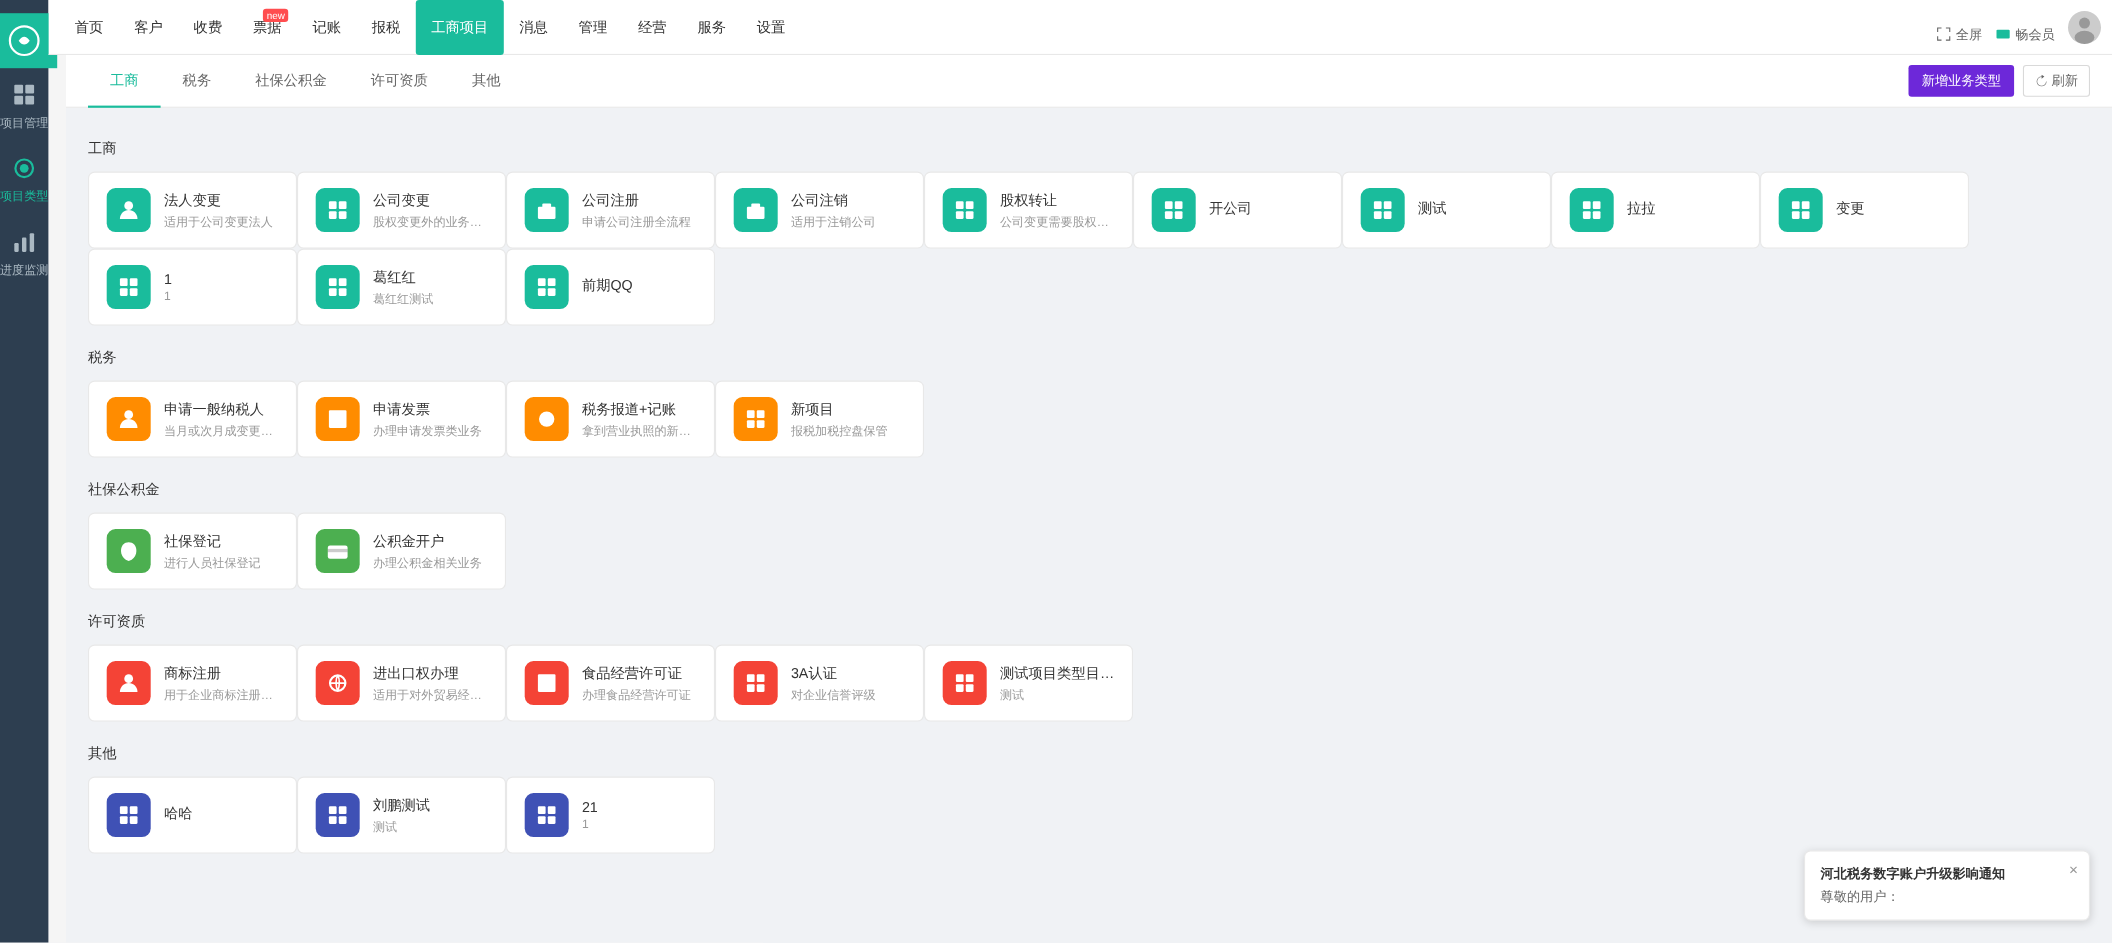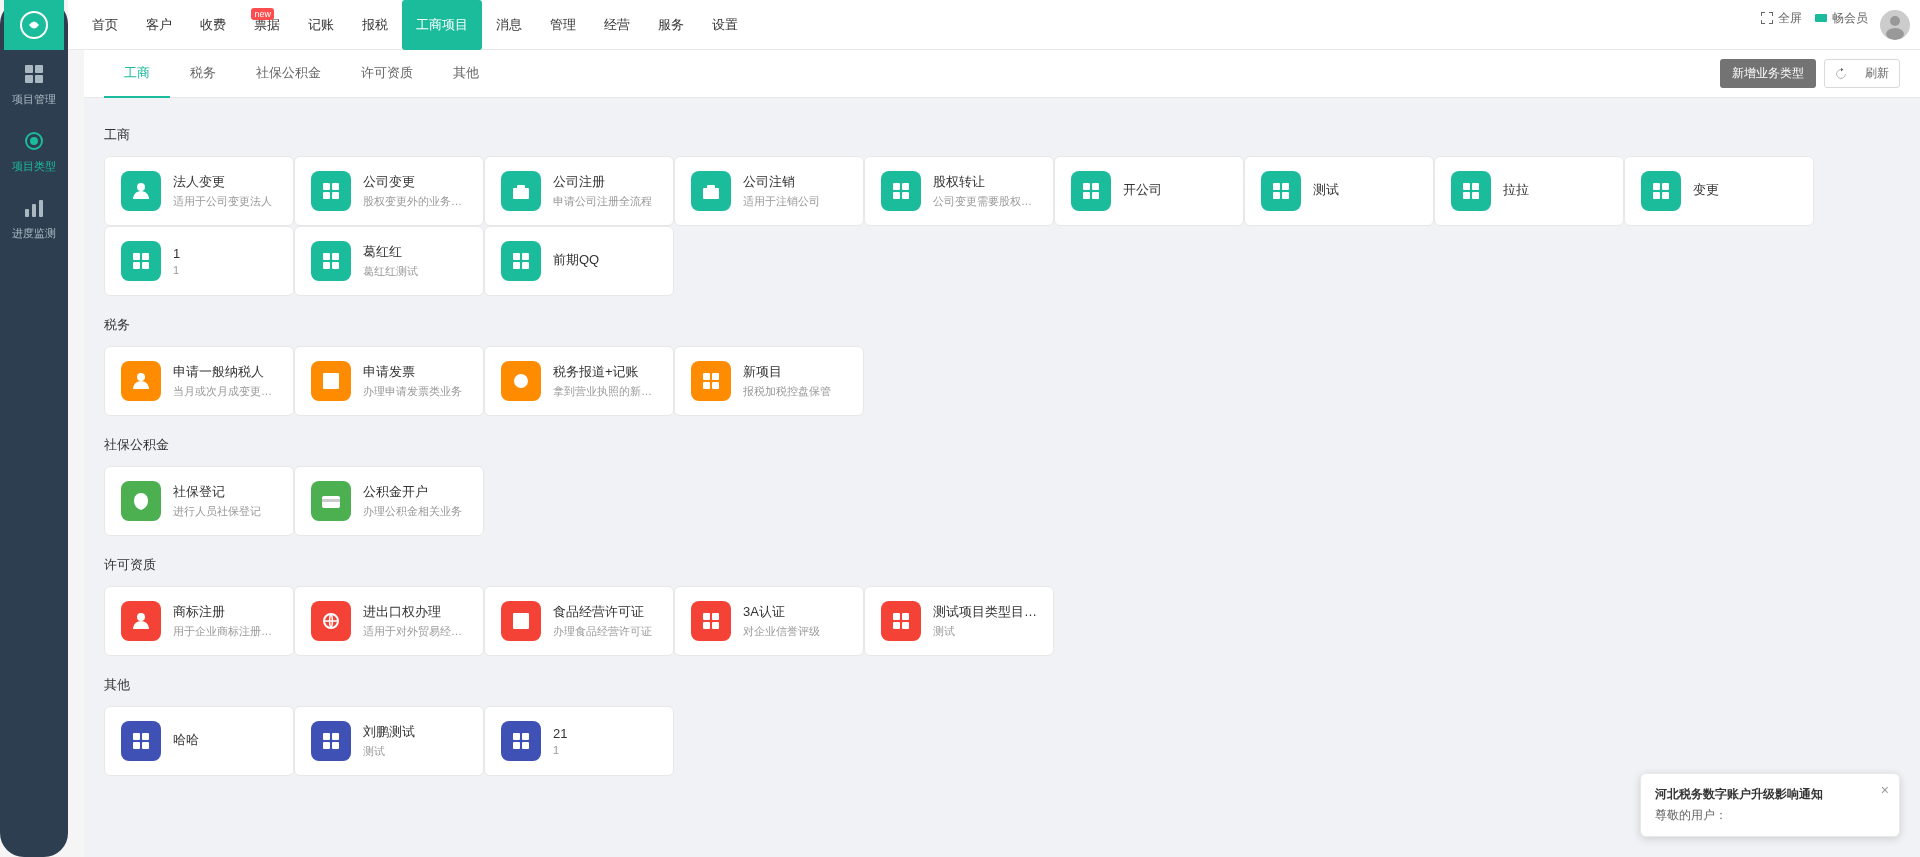--- a/index.html
+++ b/index.html
@@ -1,27 +1,26 @@
 <!DOCTYPE html>
 <html><head>
   <meta charset="utf-8">
   <style>
     * { box-sizing: border-box; margin: 0; padding: 0; }
     body { font-family: "Microsoft YaHei", "PingFang SC", sans-serif; background: #f5f5f5; font-size: 13px; color: #333; display: flex; height: 100vh; overflow: hidden; }
 
     
     .sidebar {
-      width: 68px;
+      width: 44px;
       background: #2d3e50;
       display: flex;
       flex-direction: column;
       align-items: center;
-      padding-top: 0;
+      padding-top: 12px;
       flex-shrink: 0;
-      border-radius: 24px;
     }
     .sidebar-logo {
       width: 60px;
       height: 50px;
       background: #1abc9c;
       display: flex;
       align-items: center;
       justify-content: center;
       color: white;
       font-size: 22px;
@@ -85,31 +84,31 @@
       white-space: nowrap;
     }
     .topnav-item.active {
       background: #1abc9c;
       color: #fff;
       border-radius: 3px;
     }
     .badge-new {
       position: absolute;
       top: 8px;
-      right: 20px;
+      right: 8px;
       background: #ff4d4f;
       color: white;
       font-size: 9px;
       padding: 1px 3px;
       border-radius: 3px;
       line-height: 1.2;
     }
     .topnav-right {
       display: flex;
-      align-items: flex-start;
+      align-items: flex-end;
       gap: 12px;
     }
     .topnav-right-btn {
       display: flex;
       align-items: center;
       gap: 4px;
       font-size: 12px;
       color: #666;
       cursor: pointer;
     }
@@ -155,39 +154,39 @@
       cursor: pointer;
       border-bottom: 2px solid transparent;
       margin-bottom: -1px;
     }
     .tab-item.active {
       color: #1abc9c;
       border-bottom: 2px solid #1abc9c;
       font-weight: 500;
     }
     .btn-new-type {
-      background: #737373;
+      background: #6d28d9;
       color: white;
       border: none;
       padding: 6px 12px;
       border-radius: 3px;
       font-size: 12px;
       cursor: pointer;
     }
     .btn-refresh {
       background: #fff;
       color: #666;
       border: 1px solid #d9d9d9;
       padding: 5px 10px;
       border-radius: 3px;
       font-size: 12px;
       cursor: pointer;
       display: flex;
       align-items: center;
-      gap: 18px;
+      gap: 3px;
     }
 
     
     .page-content {
       padding: 20px;
     }
 
     .section-title {
       font-size: 13px;
       color: #333;

